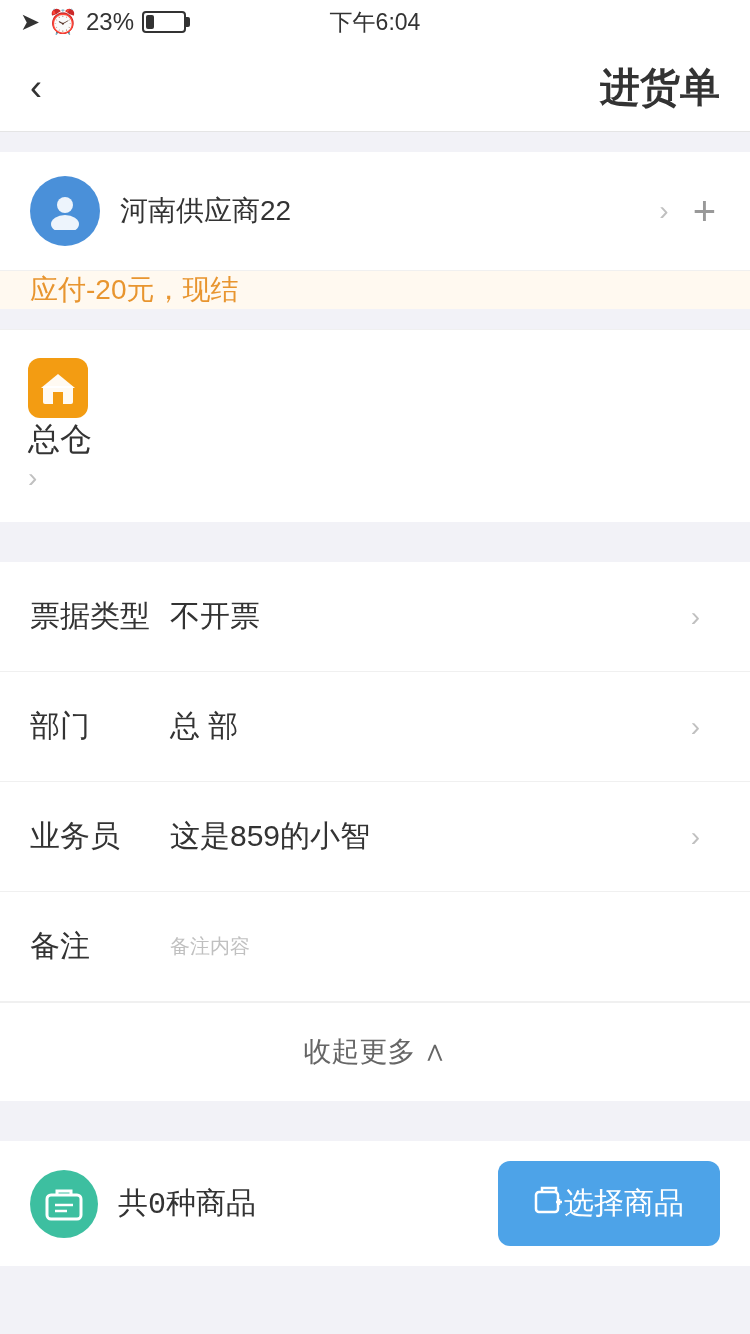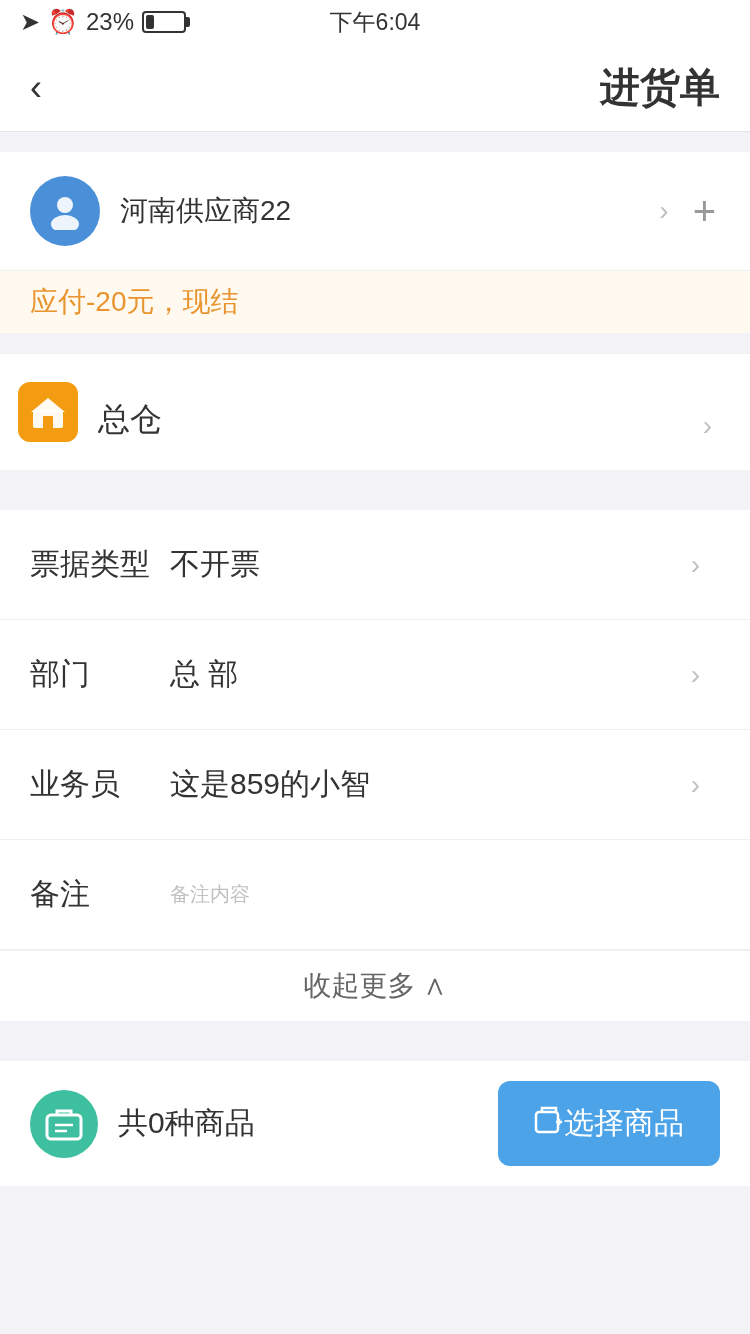--- a/index.html
+++ b/index.html
@@ -147,32 +147,33 @@
     .add-btn {
       font-size: 40px;
       color: #999;
       cursor: pointer;
       padding: 0 4px;
     }
 
     
     .alert-row {
       background: #fff9f0;
-      padding: 12px 30px;
+      padding: 0 30px;
       font-size: 28px;
       color: #e8952f;
     }
 
     
     .warehouse-row {
       display: flex;
-      align-items: flex-end;
-      padding: 28px 18px;
+      align-items: flex-start;
+      padding: 28px 28px;
       background: #fff;
       border-top: 1px solid #f0f0f0;
+      flex-direction: column;
     }
     .warehouse-icon {
       width: 60px;
       height: 60px;
       border-radius: 12px;
       background: #f39c12;
       display: flex;
       align-items: center;
       justify-content: center;
       color: #fff;
@@ -215,21 +216,21 @@
       color: #c0c0c0;
     }
     .form-row:last-child {
       border-bottom: none;
     }
 
     
     .collapse-row {
       background: #fff;
       text-align: center;
-      padding: 16px;
+      padding: 30px;
       font-size: 28px;
       color: #666;
       cursor: pointer;
       border-top: 1px solid #f0f0f0;
     }
 
     
     .bottom-bar {
       background: #fff;
       margin-top: 20px;
@@ -247,20 +248,21 @@
       align-items: center;
       justify-content: center;
       color: #fff;
       font-size: 28px;
       flex-shrink: 0;
     }
     .product-count {
       flex: 1;
       font-size: 30px;
       color: #333;
+      font-family: Liberation Mono, monospace;
     }
     .select-btn {
       background: #4da3e8;
       color: #fff;
       border: none;
       border-radius: 12px;
       padding: 22px 36px;
       font-size: 30px;
       display: flex;
       align-items: center;

